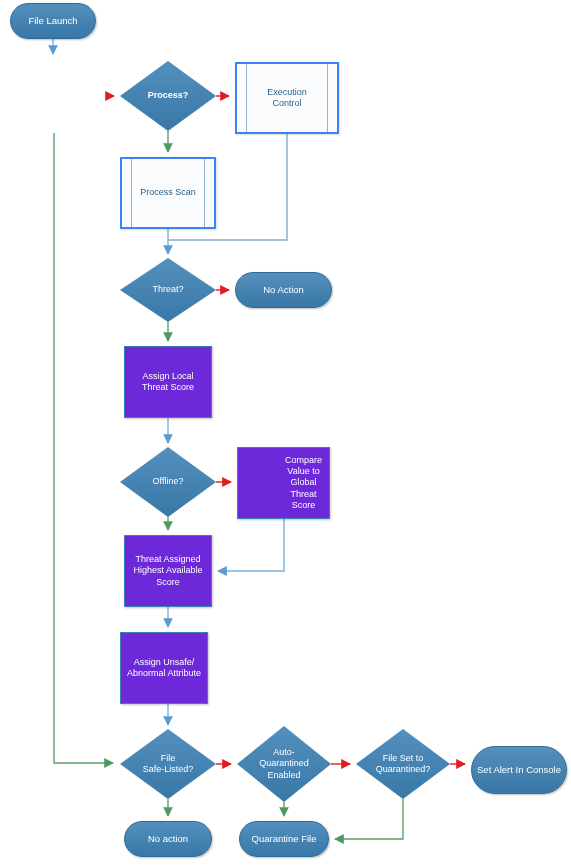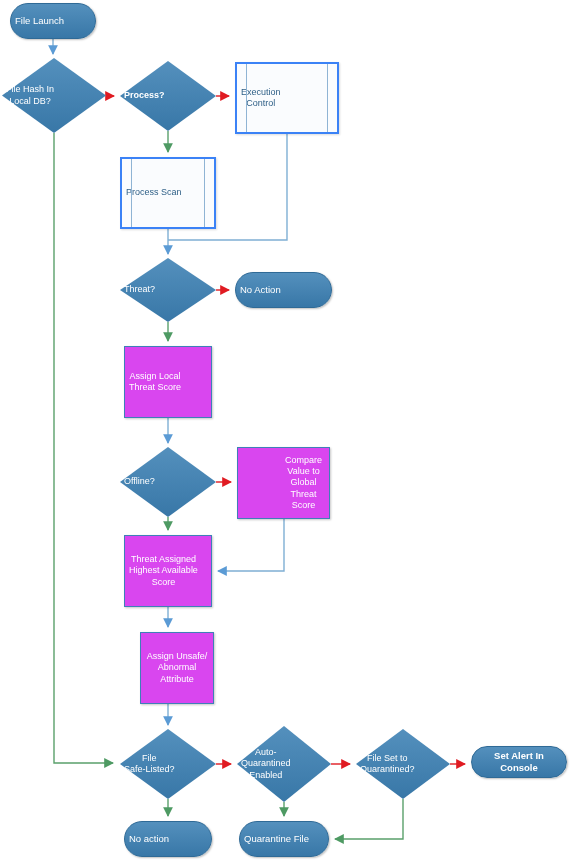--- a/index.html
+++ b/index.html
@@ -22,20 +22,21 @@
     left: 0;
     top: 0;
     width: 571px;
     height: 865px;
   }
   .node {
     position: absolute;
     box-sizing: border-box;
     display: flex;
     align-items: center;
+    justify-content: center;
     text-align: center;
     line-height: 1.25;
     z-index: 2;
   }
   .node .lbl {
     display: block;
     white-space: pre-line;
     padding: 0 4px;
   }
 
@@ -65,21 +66,21 @@
     clip-path: polygon(50% 0%, 100% 50%, 50% 100%, 0% 50%);
     filter: drop-shadow(1px 1px 1px rgba(0,0,0,0.22));
   }
   .n-decision .lbl {
     position: relative;
     z-index: 1;
   }
 
   
   .n-process {
-    background: #d946ef;
+    background: #6d28d9;
     border: 1px solid #3F7FB8;
     color: #ffffff;
     font-size: 9px;
     box-shadow: 1px 1px 2px rgba(0,0,0,0.22);
   }
 
   
   .n-predef {
     background: #FAFCFE;
     border: 2px solid #3b82f6;
@@ -160,25 +161,20 @@
       <path d="M 450 764 L 465 764" stroke="#E01B22" marker-end="url(#ah-red)"></path>
 
       <path d="M 403 799 L 403 839 L 335 839" stroke="#5AA06B" marker-end="url(#ah-green)"></path>
     </g>
   </svg>
 
   <div class="node n-terminator" style="left:10px;top:3px;width:86px;height:36px;">
     <span class="lbl">File Launch</span>
   </div>
 
-  <div class="node n-decision" style="left:2px;top:58px;width:104px;height:75px;">
-    <span class="dia"></span>
-    <span class="lbl">File Hash In
-Local DB?</span>
-  </div>
 
   <div class="node n-decision" style="left:120px;top:61px;width:96px;height:70px;font-weight:bold;">
     <span class="dia"></span>
     <span class="lbl">Process?</span>
   </div>
 
   <div class="node n-predef" style="left:235px;top:62px;width:104px;height:72px;">
     <span class="lbl">Execution
 Control</span>
   </div>
@@ -210,21 +206,21 @@
     <span class="lbl">Compare Value to
 Global Threat Score</span>
   </div>
 
   <div class="node n-process" style="left:124px;top:535px;width:88px;height:72px;">
     <span class="lbl">Threat Assigned
 Highest Available
 Score</span>
   </div>
 
-  <div class="node n-process" style="left:140px;top:632px;width:74px;height:72px;">
+  <div class="node n-process" style="left:120px;top:632px;width:88px;height:72px;">
     <span class="lbl">Assign Unsafe/
 Abnormal Attribute</span>
   </div>
 
   <div class="node n-decision" style="left:120px;top:729px;width:96px;height:70px;">
     <span class="dia"></span>
     <span class="lbl">File
 Safe-Listed?</span>
   </div>
 
@@ -234,21 +230,21 @@
 Quarantined
 Enabled</span>
   </div>
 
   <div class="node n-decision" style="left:356px;top:729px;width:94px;height:70px;">
     <span class="dia"></span>
     <span class="lbl">File Set to
 Quarantined?</span>
   </div>
 
-  <div class="node n-terminator" style="left:471px;top:746px;width:96px;height:32px;font-weight:bold;">
+  <div class="node n-terminator" style="left:471px;top:746px;width:96px;height:48px;">
     <span class="lbl">Set Alert In Console</span>
   </div>
 
   <div class="node n-terminator" style="left:124px;top:821px;width:88px;height:36px;">
     <span class="lbl">No action</span>
   </div>
 
   <div class="node n-terminator" style="left:239px;top:821px;width:90px;height:36px;">
     <span class="lbl">Quarantine File</span>
   </div>

